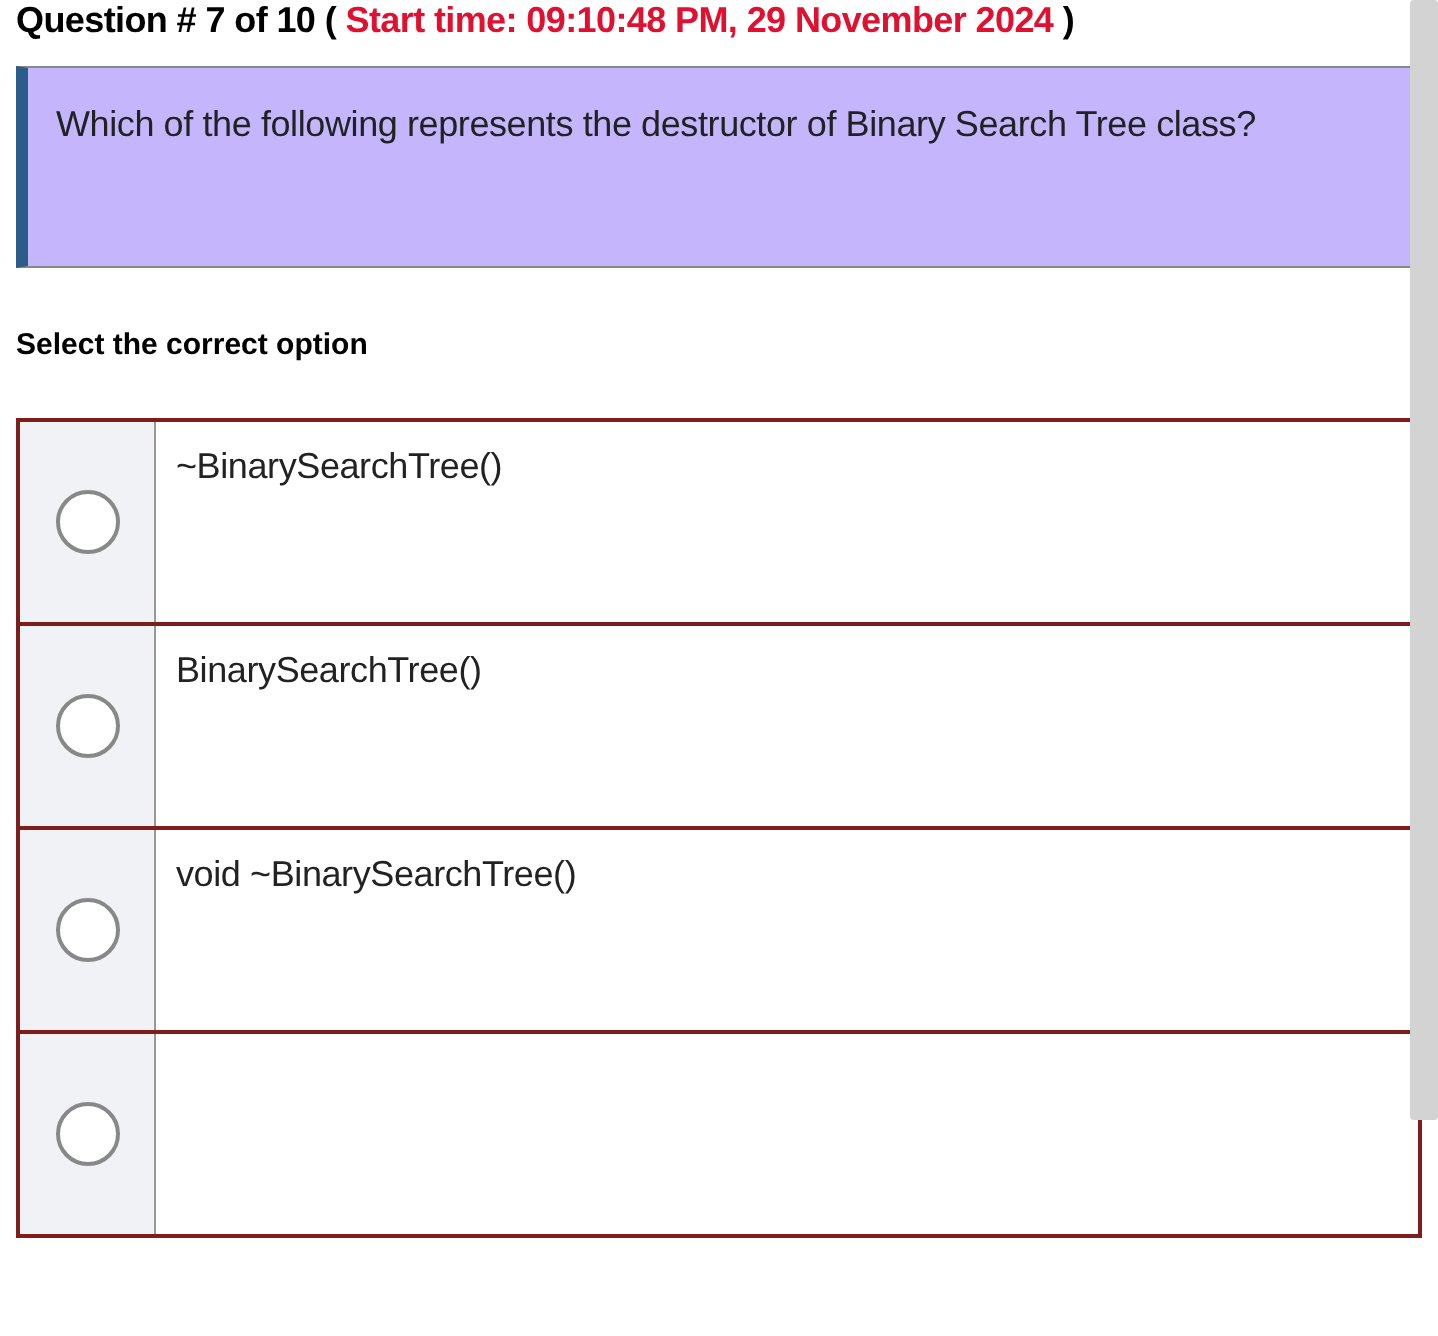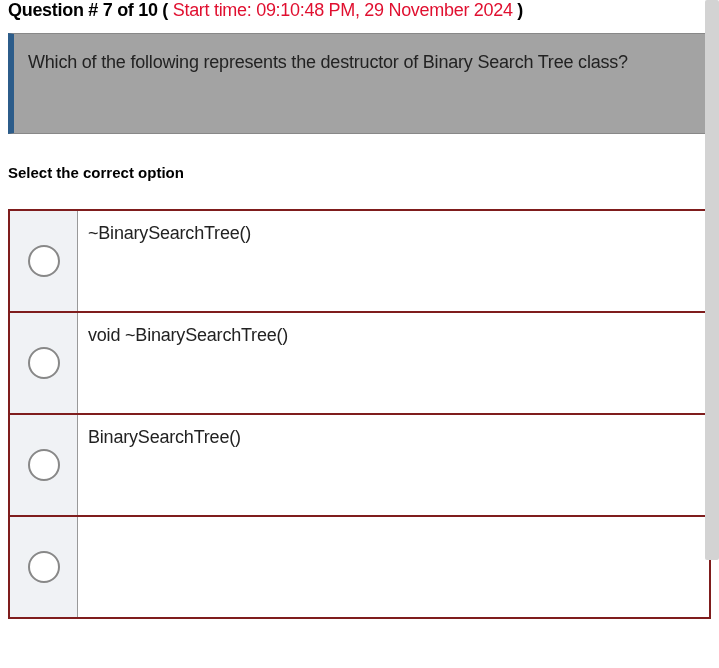--- a/index.html
+++ b/index.html
@@ -28,28 +28,28 @@
       padding: 0 8px;
     }
     .question-header {
       font-weight: bold;
       font-size: 18px;
       margin-bottom: 12px;
       letter-spacing: -0.3px;
     }
     .start-time {
       color: #e01030;
-      font-weight: normal;
+      font-weight: bold;
     }
     .question-box {
       border: 1px solid #888;
       border-left: 6px solid #2c5c8a;
       padding: 18px 14px 60px 14px;
       margin-bottom: 30px;
-      background: #a3a3a3;
+      background: #c4b5fd;
     }
     .question-text {
       font-size: 18px;
       color: #222;
       letter-spacing: -0.2px;
     }
     .select-label {
       font-weight: bold;
       font-size: 15px;
       margin-bottom: 28px;
@@ -114,28 +114,28 @@
       <div class="radio-cell">
         <div class="radio-circle"></div>
       </div>
       <div class="text-cell">~BinarySearchTree()</div>
     </div>
 
     <div class="option-row">
       <div class="radio-cell">
         <div class="radio-circle"></div>
       </div>
-      <div class="text-cell">void ~BinarySearchTree()</div>
+      <div class="text-cell">BinarySearchTree()</div>
     </div>
 
     <div class="option-row">
       <div class="radio-cell">
         <div class="radio-circle"></div>
       </div>
-      <div class="text-cell">BinarySearchTree()</div>
+      <div class="text-cell">void ~BinarySearchTree()</div>
     </div>
 
     <div class="option-row">
       <div class="radio-cell">
         <div class="radio-circle"></div>
       </div>
     </div>
 
   </div>
 

